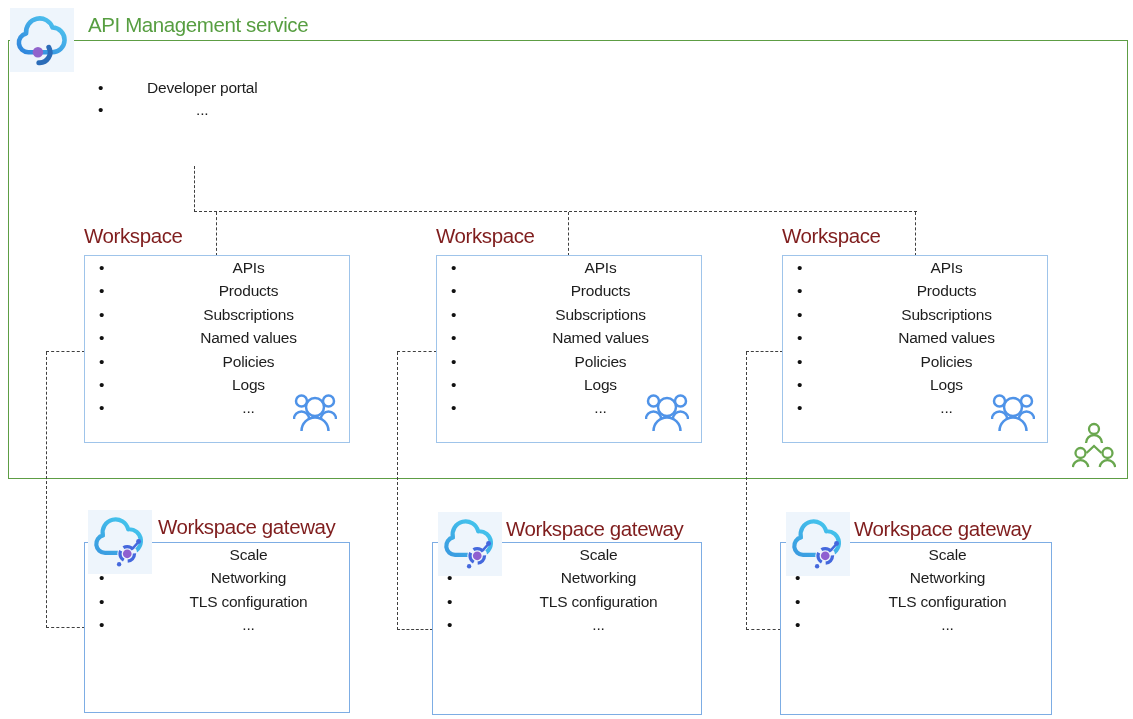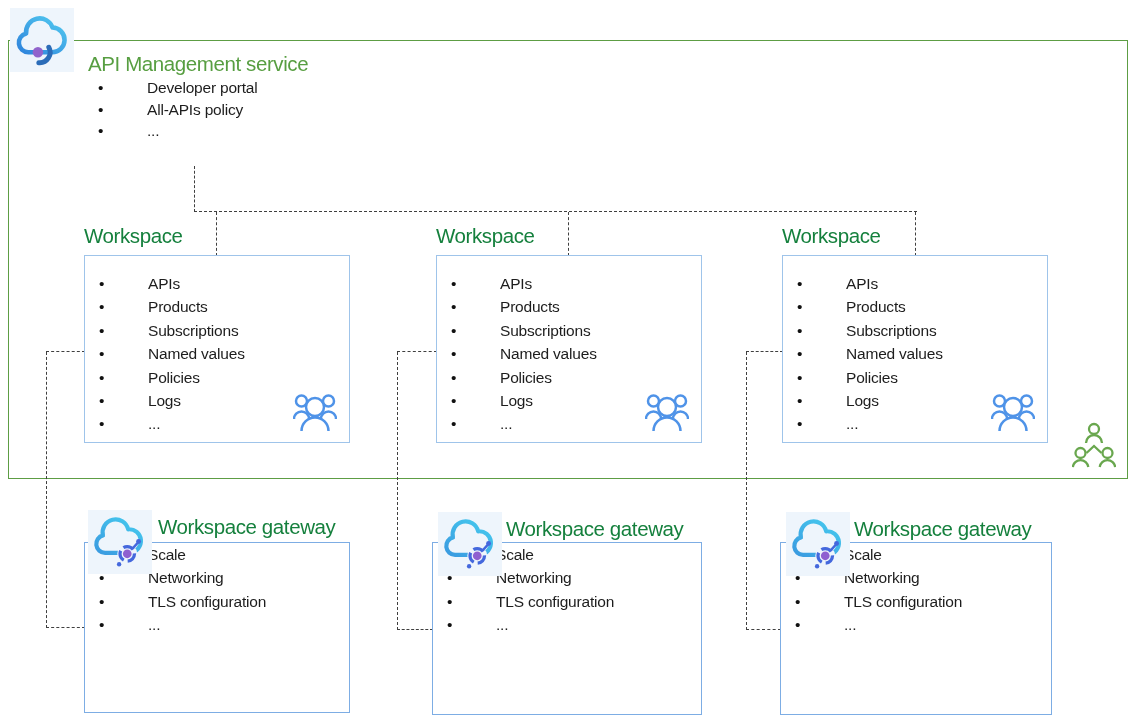--- a/index.html
+++ b/index.html
@@ -11,35 +11,35 @@
   .service-box{
     position:absolute;left:8px;top:40px;width:1118px;height:437px;
     border:1.5px solid #5d9d44;background:transparent;z-index:0;
   }
   .icon-sq{
     position:absolute;width:64px;height:64px;background:#eef5fc;z-index:3;
     display:flex;align-items:center;justify-content:center;
   }
   .title{
     position:absolute;font-size:20.5px;line-height:26px;letter-spacing:-0.4px;
-    color:#15803d;white-space:nowrap;z-index:3;
+    color:#7f1d1d;white-space:nowrap;z-index:3;
   }
   .title.green{color:#579e41;}
   
-  .blist{list-style:none;margin:0;padding:0;font-size:15.5px;letter-spacing:-0.2px;color:#1d1d1d;}
+  .blist{list-style:none;margin:0;padding:0;font-size:15.5px;letter-spacing:-0.2px;color:#1d1d1d;text-align:center;}
   .blist li{position:relative;padding-left:63px;line-height:23.4px;white-space:nowrap;}
   .blist li::before{content:"\2022";position:absolute;left:14px;color:#111;}
   .blist.tight li{line-height:21.6px;}
   .service-list{position:absolute;left:84px;top:77px;z-index:2;}
   
   .wbox{
     position:absolute;top:255px;width:266px;height:188px;background:#fff;
     border:1.5px solid #9fc4ea;z-index:2;box-sizing:border-box;
   }
-  .wbox .blist{margin-top:16px;}
+  .wbox .blist{}
   .gbox{
     position:absolute;top:542px;background:#fff;border:1.5px solid #7dade4;
     z-index:2;box-sizing:border-box;
   }
   .gbox .blist{}
   .team-badge{position:absolute;right:12px;bottom:6px;z-index:2;}
   
   .dash-h{position:absolute;height:0;border-top:1.6px dashed #3f3f3f;z-index:1;}
   .dash-v{position:absolute;width:0;border-left:1.6px dashed #3f3f3f;z-index:1;}
   .org-badge{position:absolute;left:1072px;top:421px;z-index:2;}
@@ -58,24 +58,23 @@
           <stop offset="0" stop-color="#2f84dc"></stop>
             <stop offset="1" stop-color="#4fc6ef"></stop>
         </linearGradient>
       </defs>
       <path d="M42.5,45.5 H17 a10.5,10.5 0 0 1 -2.5,-20.7 A15,15 0 0 1 43.6,18.3 a11.3,11.3 0 0 1 -0.6,27.2" fill="none" stroke="url(#cg1)" stroke-width="5" stroke-linecap="round" stroke-linejoin="round"></path>
       <path d="M28.5,57 a11.5,11.5 0 0 0 11,-17" fill="none" stroke="#2b6cb8" stroke-width="5.5" stroke-linecap="round"></path>
       <circle cx="27.5" cy="45.5" r="5.8" fill="#9164cc"></circle>
     </svg>
   </div>
 
-  <div class="title green" style="left:88px;top:12px;margin-top:39px;">API Management service</div>
+  <div class="title green" style="left:88px;top:12px;">API Management service</div>
   <ul class="blist tight service-list">
     <li>Developer portal</li>
-    <li>All-APIs policy</li>
     <li>...</li>
   </ul>
 
   <div class="dash-v" style="left:194px;top:166px;height:46px;"></div>
   <div class="dash-h" style="left:194px;top:211px;width:723px;"></div>
   <div class="dash-v" style="left:216px;top:212px;height:44px;"></div>
   <div class="dash-v" style="left:568px;top:212px;height:44px;"></div>
   <div class="dash-v" style="left:915px;top:212px;height:44px;"></div>
 
   <div class="dash-h" style="left:46px;top:351px;width:39px;"></div>

